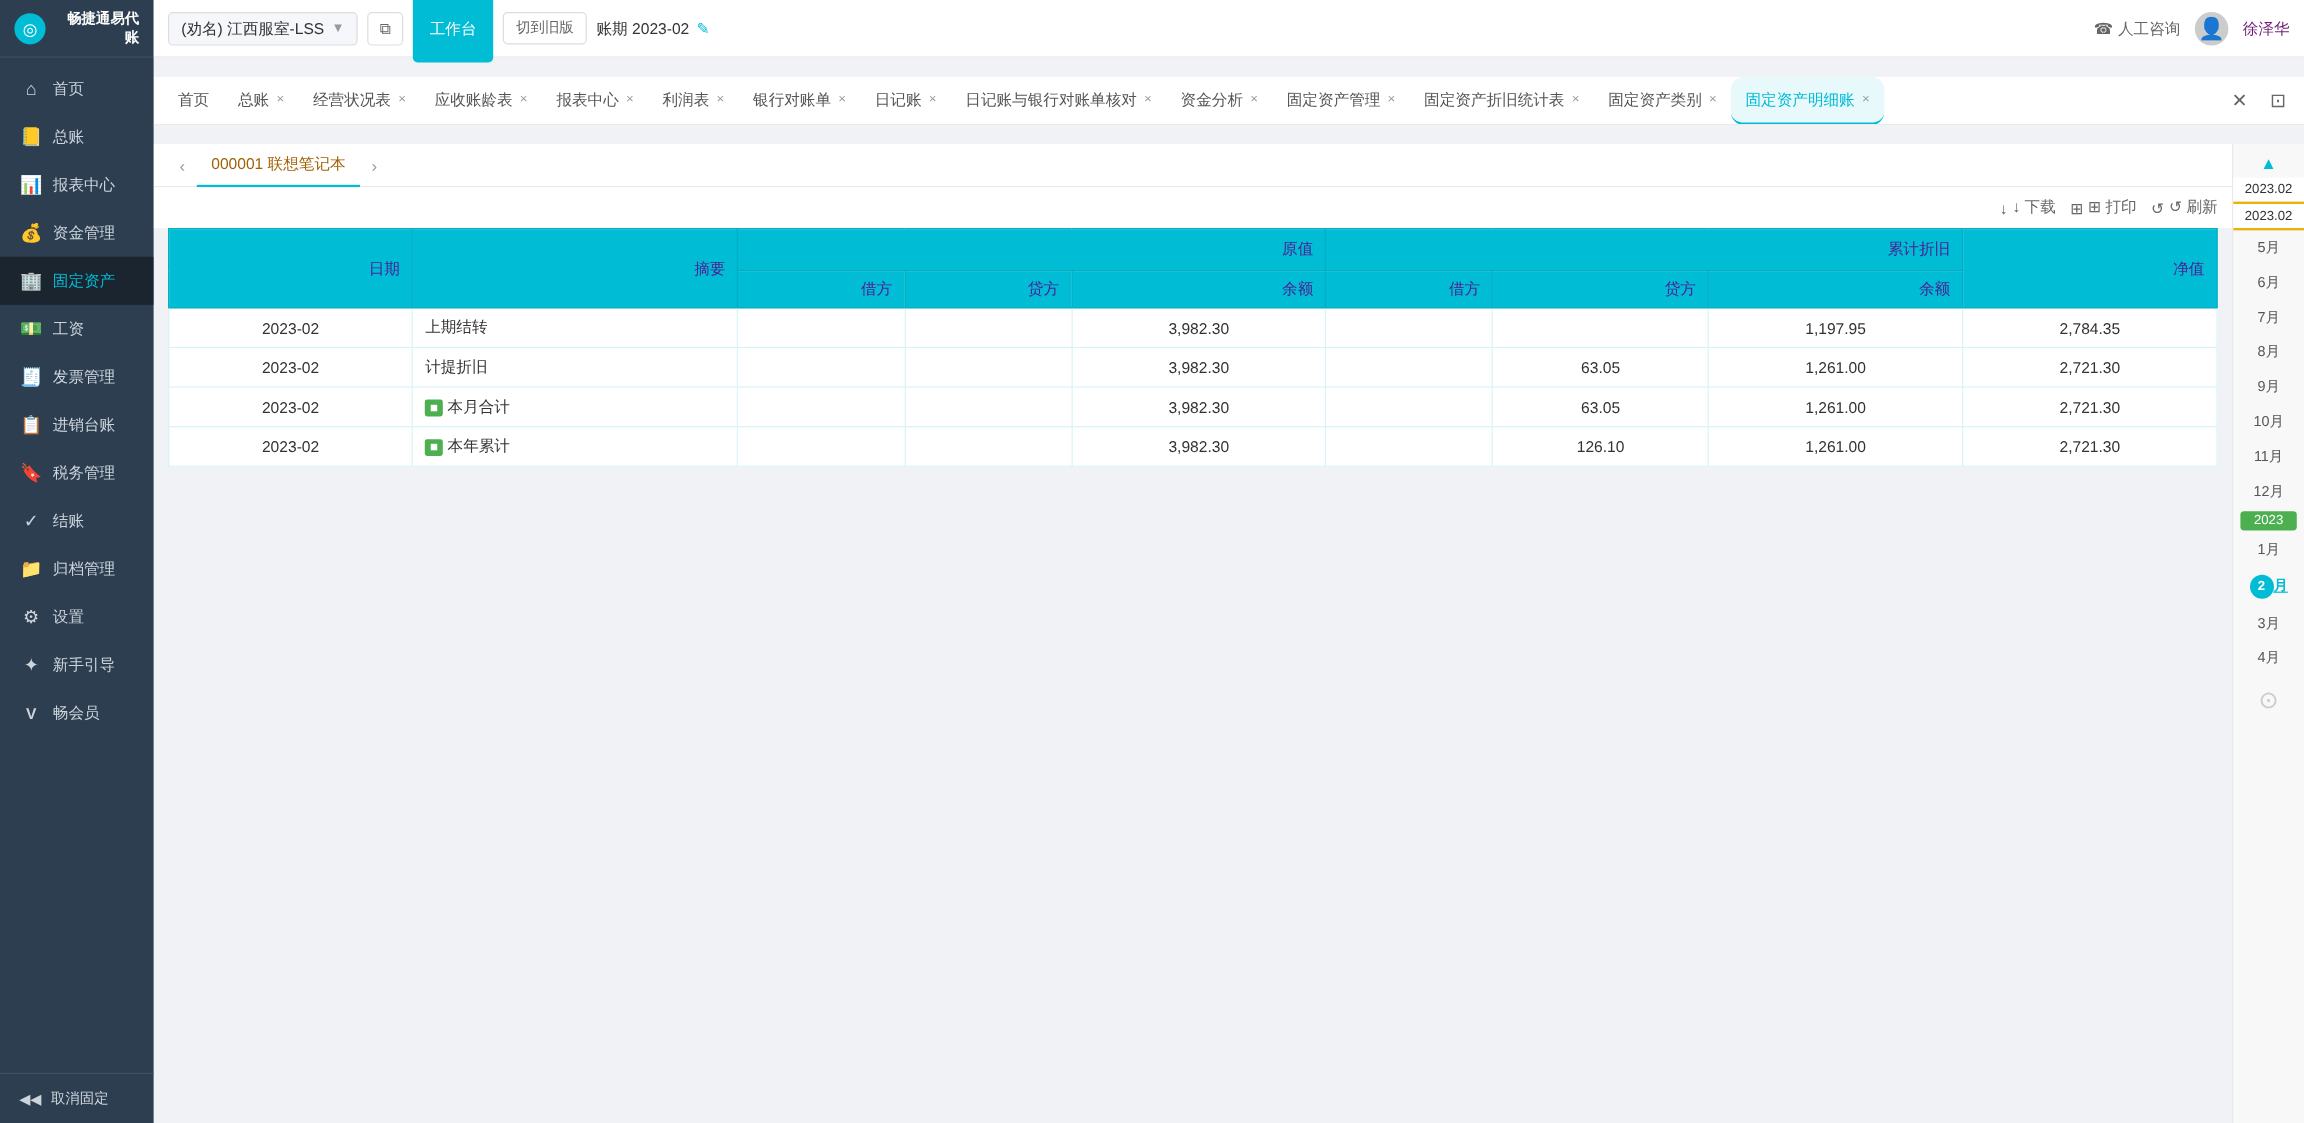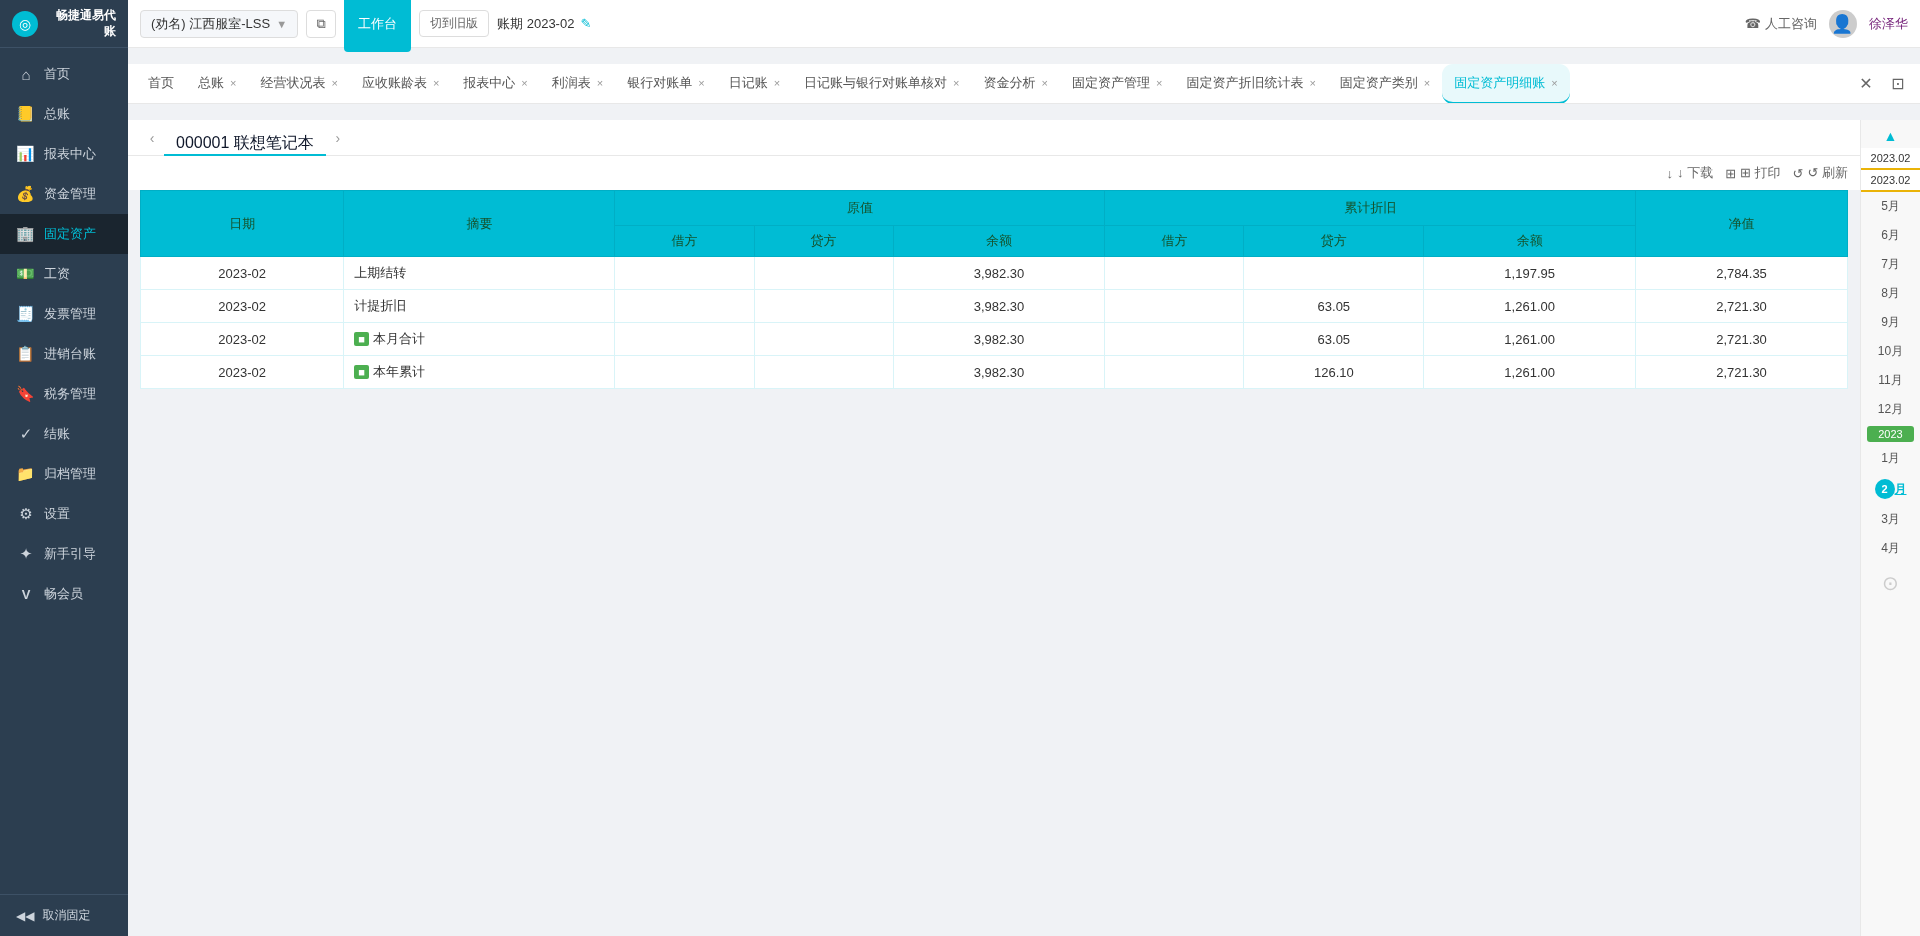--- a/index.html
+++ b/index.html
@@ -255,23 +255,23 @@
       align-items: center;
       justify-content: center;
       cursor: pointer;
       color: #999;
       font-size: 14px;
     }
     .sub-tab-item {
       padding: 0 12px;
       height: 36px;
       display: flex;
-      align-items: flex-end;
-      font-size: 16px;
-      color: #0f172a;
+      align-items: center;
+      font-size: 13px;
+      color: #a16207;
       cursor: pointer;
       border-bottom: 2px solid #00bcd4;
     }
 
     
     .table-toolbar {
       display: flex;
       align-items: center;
       justify-content: flex-end;
       padding: 8px 12px;
@@ -293,23 +293,23 @@
       overflow: auto;
       padding: 0 12px 12px 12px;
     }
     table {
       width: 100%;
       border-collapse: collapse;
       border: 1px solid #b2e8ef;
     }
     thead tr th {
       background: #00bcd4;
-      color: #14532d;
+      color: #4c1d95;
       padding: 8px 10px;
-      text-align: center;
+      text-align: right;
       font-weight: normal;
       font-size: 13px;
       border: 1px solid #00aec5;
     }
     thead tr.sub-header th {
       background: #00bcd4;
       padding: 6px 10px;
     }
     tbody tr td {
       padding: 7px 10px;

